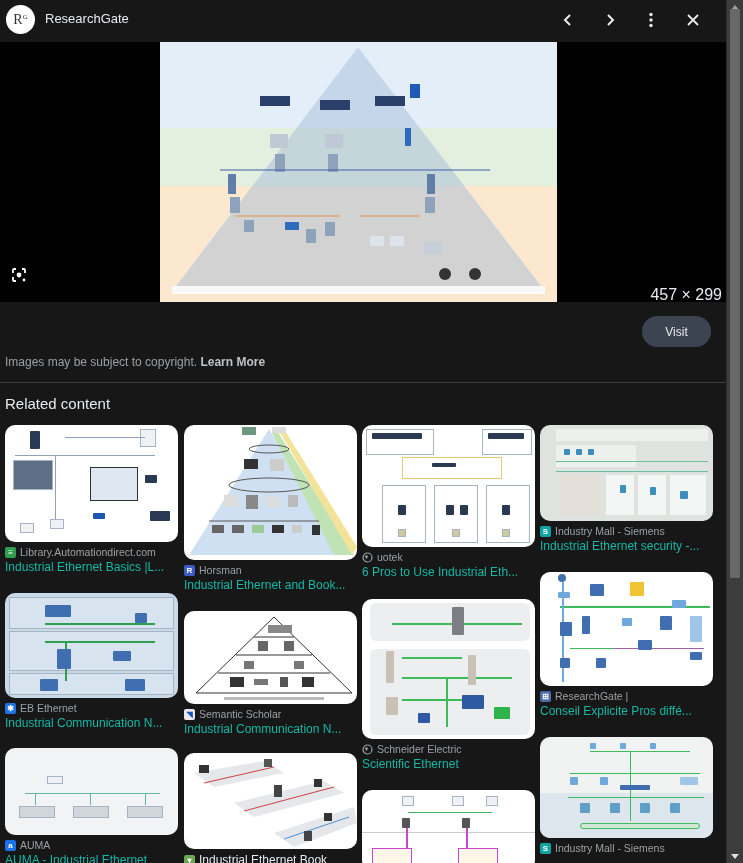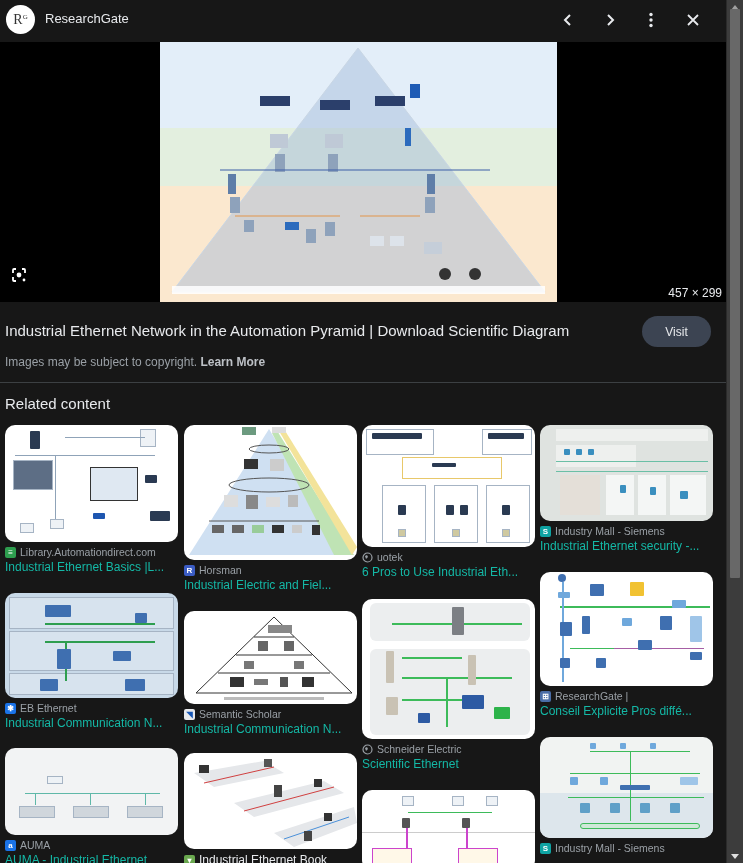--- a/index.html
+++ b/index.html
@@ -17,21 +17,21 @@
   .hdr-btn svg { display: block; }
 
   
   .preview { position: absolute; left: 0; top: 42px; width: 726px; height: 260px; background: #000; }
   .preview-img { position: absolute; left: 160px; top: 0; width: 397px; height: 260px; overflow: hidden; }
   .band-blue { position: absolute; left: 0; top: 0; width: 100%; height: 86px; background: #e3eef9; }
   .band-green { position: absolute; left: 0; top: 86px; width: 100%; height: 58px; background: #e3efdf; }
   .band-orange { position: absolute; left: 0; top: 144px; width: 100%; height: 116px; background: #fbe8cf; }
   .pyramid { position: absolute; left: 0; top: 0; width: 100%; height: 100%; }
   .lens { position: absolute; left: 10px; top: 224px; width: 18px; height: 18px; cursor: pointer; }
-  .dims { position: absolute; right: 4px; top: 244px; font-size: 12px; color: #e8eaed; }
+  .dims { position: absolute; right: 4px; top: 244px; font-size: 16px; color: #e8eaed; }
 
   
   .title { position: absolute; left: 5px; top: 322px; font-size: 15px; color: #e8eaed; white-space: nowrap; }
   .visit-btn { position: absolute; left: 642px; top: 316px; width: 69px; height: 31px; border-radius: 16px; background: #3c4452; color: #e8eaed; font-size: 12px; border: none; display: flex; align-items: center; justify-content: center; cursor: pointer; }
   .copyright { position: absolute; left: 5px; top: 355px; font-size: 12px; color: #9aa0a6; }
   .copyright .learn { color: #bdc1c6; font-weight: bold; }
   .divider { position: absolute; left: 0; top: 382px; width: 726px; height: 1px; background: #3c4043; }
   .related-title { position: absolute; left: 5px; top: 395px; font-size: 15px; color: #e8eaed; }
 
   
@@ -125,21 +125,20 @@
       </svg>
     </div>
     <svg class="lens" viewBox="0 0 18 18">
       <path d="M3 7 V4 a1 1 0 0 1 1-1 H6 M12 3 H14 a1 1 0 0 1 1 1 V7 M3 11 V14 a1 1 0 0 0 1 1 H6" stroke="#fff" stroke-width="1.8" fill="none"></path>
       <circle cx="9" cy="9" r="2.4" fill="#fff"></circle>
       <circle cx="14" cy="14" r="1.4" fill="#fff"></circle>
     </svg>
     <div class="dims">457 × 299</div>
   </div>
 
-  <div class="title">Industrial Ethernet Network in the Automation Pyramid | Download Scientific Diagram</div>
   <button class="visit-btn">Visit</button>
   <div class="copyright">
     <span>Images may be subject to copyright.</span>
     <span class="learn">Learn More</span>
   </div>
   <div class="divider"></div>
   <div class="related-title">Related content</div>
 
   <div class="card" style="left:5px; top:425px">
     <div class="thumb" style="height:117px">
@@ -225,21 +224,21 @@
         <rect x="68" y="100" width="12" height="8" fill="#9c9"></rect>
           <rect x="88" y="100" width="12" height="8" fill="#333"></rect>
         <rect x="108" y="100" width="10" height="8" fill="#ccc"></rect>
           <rect x="128" y="100" width="8" height="10" fill="#333"></rect>
       </svg>
     </div>
     <div class="src">
       <span class="fav" style="background:#3b5cc4">R</span>
       <span>Horsman</span>
     </div>
-    <div class="ctitle">Industrial Electric and Fiel...</div>
+    <div class="ctitle">Industrial Ethernet and Book...</div>
   </div>
 
   <div class="card" style="left:184px; top:611px">
     <div class="thumb" style="height:93px">
       <svg width="173" height="93" viewBox="0 0 173 93">
         <polygon points="90,6 168,82 12,82" fill="none" stroke="#333"></polygon>
         <line x1="70" y1="26" x2="110" y2="26" stroke="#333"></line>
         <line x1="52" y1="44" x2="128" y2="44" stroke="#333"></line>
         <line x1="34" y1="62" x2="146" y2="62" stroke="#333"></line>
         <rect x="84" y="14" width="24" height="8" fill="#888"></rect>

